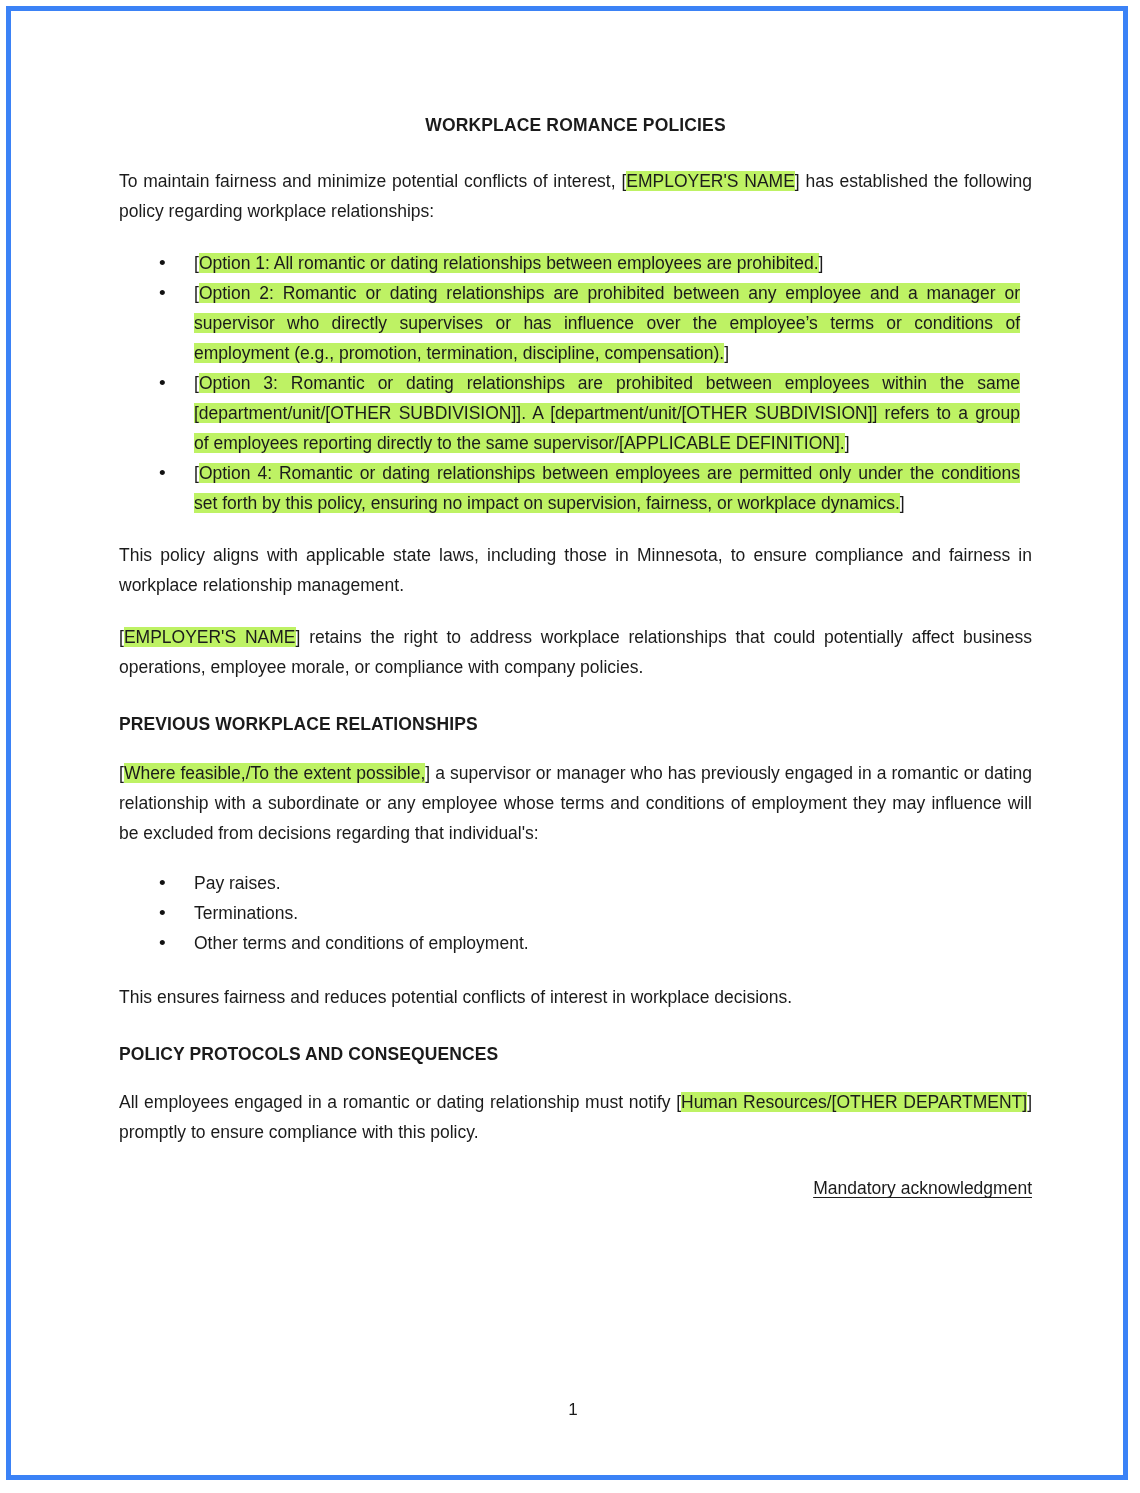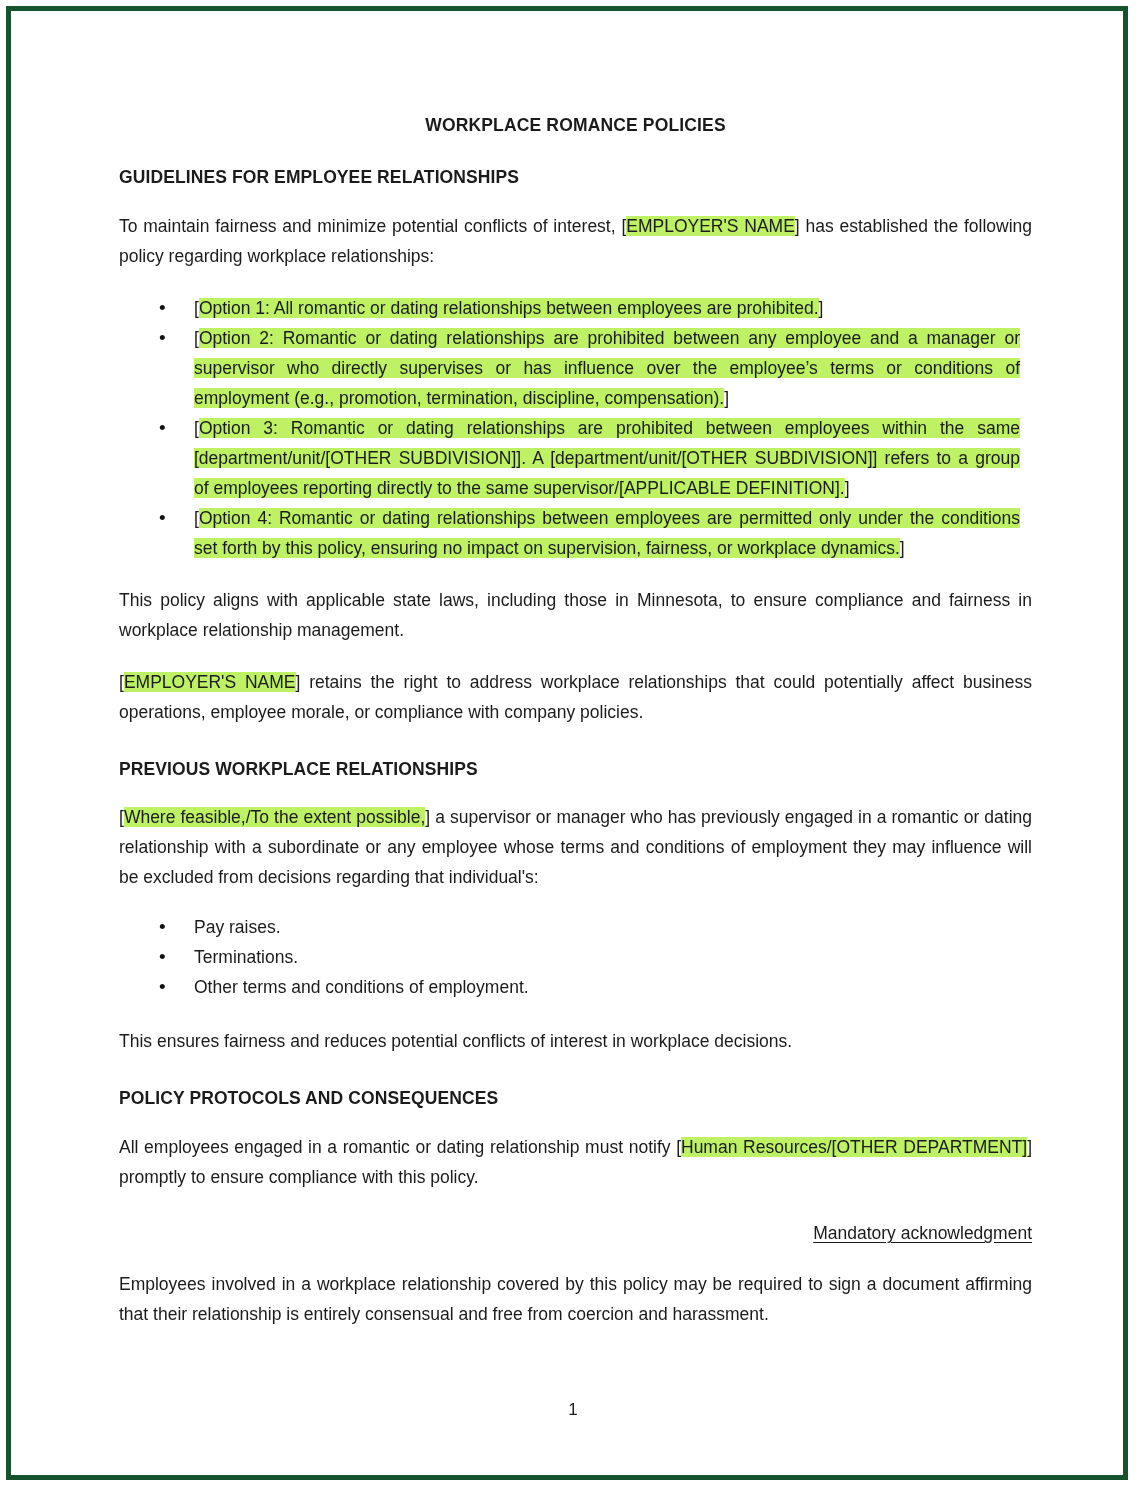--- a/index.html
+++ b/index.html
@@ -17,21 +17,21 @@
 
   
   #page-sheet {
     position: absolute;
     left: 6px;
     top: 6px;
     width: 1122px;
     height: 1474px;
     box-sizing: border-box;
     background: #ffffff;
-    border: 5px solid #14532d;
+    border: 5px solid #3b82f6;
   }
   #page-inner {
     position: absolute;
     left: 0;
     top: 0;
     right: 0;
     bottom: 0;
     background: #ffffff;
     padding: 0;
   }
@@ -134,21 +134,20 @@
 </head>
 <body>
 
 <div id="page-sheet">
   <div id="page-inner">
 
     <div class="content">
 
       <div class="doc-title">WORKPLACE ROMANCE POLICIES</div>
 
-      <h2 class="section-heading">GUIDELINES FOR EMPLOYEE RELATIONSHIPS</h2>
 
       <p class="body-text"><span>To maintain fairness and minimize potential conflicts of interest, [</span><span class="hl">EMPLOYER'S NAME</span><span>] has established the following policy regarding workplace relationships:</span></p>
 
       <ul class="bullets">
         <li class="no-justify"><span>[</span><span class="hl">Option 1: All romantic or dating relationships between employees are prohibited.</span><span>]</span></li>
 
         <li><span>[</span><span class="hl">Option 2: Romantic or dating relationships are prohibited between any employee and a manager or supervisor who directly supervises or has influence over the employee’s terms or conditions of employment (e.g., promotion, termination, discipline, compensation).</span><span>]</span></li>
 
         <li><span>[</span><span class="hl">Option 3: Romantic or dating relationships are prohibited between employees within the same [department/unit/[OTHER SUBDIVISION]]. A [department/unit/[OTHER SUBDIVISION]] refers to a group of employees reporting directly to the same supervisor/[APPLICABLE DEFINITION].</span><span>]</span></li>
 
@@ -170,20 +169,19 @@
       </ul>
 
       <p class="body-text">This ensures fairness and reduces potential conflicts of interest in workplace decisions.</p>
 
       <h2 class="section-heading spaced-top">POLICY PROTOCOLS AND CONSEQUENCES</h2>
 
       <p class="body-text"><span>All employees engaged in a romantic or dating relationship must notify [</span><span class="hl">Human Resources/[OTHER DEPARTMENT]</span><span>] promptly to ensure compliance with this policy.</span></p>
 
       <h3 class="sub-heading spaced-top">Mandatory acknowledgment</h3>
 
-      <p class="body-text last-in-block">Employees involved in a workplace relationship covered by this policy may be required to sign a document affirming that their relationship is entirely consensual and free from coercion and harassment.</p>
 
     </div>
 
     <div class="page-number"><span>1</span></div>
 
   </div>
 </div>
 
 </body></html>

